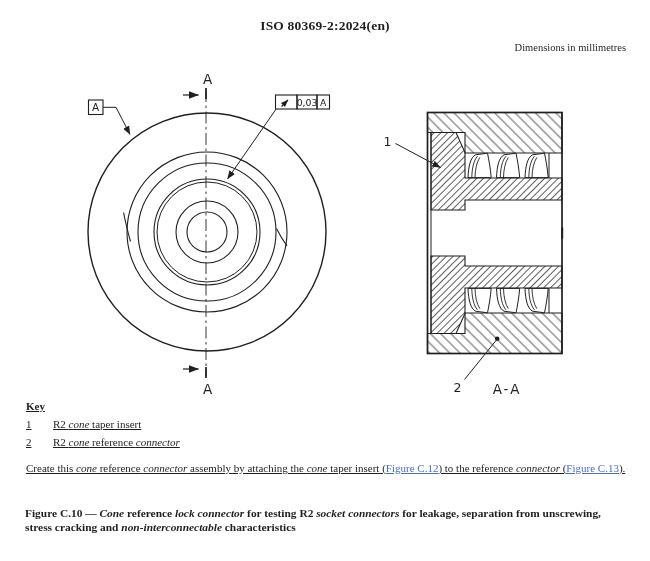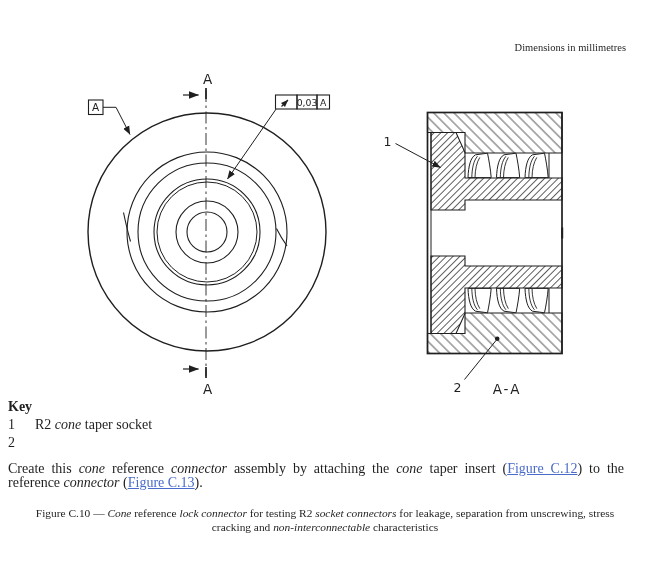--- a/index.html
+++ b/index.html
@@ -3,35 +3,36 @@
 <meta charset="utf-8">
 <style>
   html,body{margin:0;padding:0;background:#ffffff;}
   .page{position:relative;width:650px;height:561px;background:#fff;overflow:hidden;
         font-family:"Liberation Serif", serif;color:#1f1f1f;}
   .doc-title{position:absolute;top:18px;left:0;width:650px;text-align:center;
         font-weight:bold;font-size:13.5px;letter-spacing:.2px;}
   .dim-note{position:absolute;top:42px;right:24px;font-size:10.5px;}
   svg.drawing{position:absolute;top:0;left:0;}
   svg text{font-family:"DejaVu Sans", sans-serif;fill:#1f1f1f;}
-  .key-block{position:absolute;left:8px;top:400px;width:616px;font-size:14px;line-height:13.5px;}
+  .key-block{position:absolute;left:26px;top:400px;width:616px;font-size:11px;line-height:13.5px;text-decoration:underline;}
   .key-heading{font-weight:bold;margin-bottom:4px;}
   .key-row{display:flex;margin-bottom:4.5px;}
   .key-num{width:27px;flex:0 0 27px;}
   .key-note{margin-top:13px;text-align:justify;}
   .link{color:#4a6bc9;text-decoration:underline;cursor:pointer;}
   i{font-style:italic;}
-  .caption{position:absolute;left:25px;top:506px;width:600px;text-align:center;
-        font-weight:normal;font-size:11.4px;line-height:14px;}
+  .caption{position:absolute;left:25px;top:506px;width:600px;text-align:left;
+        font-weight:bold;font-size:11.4px;line-height:14px;}
 </style>
 </head>
 <body>
 
 <div class="page">
 
+  <div class="doc-title">ISO 80369-2:2024(en)</div>
   <div class="dim-note">Dimensions in millimetres</div>
 
   <svg class="drawing" width="650" height="400" viewBox="0 0 650 400">
     <defs>
       <pattern id="hatchBody" patternUnits="userSpaceOnUse" width="7.2" height="7.2" patternTransform="rotate(45)">
         <line x1="0" y1="3.6" x2="7.2" y2="3.6" stroke="#2a2a2a" stroke-width="0.75"></line>
       </pattern>
       <pattern id="hatchIns" patternUnits="userSpaceOnUse" width="4.8" height="4.8" patternTransform="rotate(-45)">
         <line x1="0" y1="2.4" x2="4.8" y2="2.4" stroke="#2a2a2a" stroke-width="0.75"></line>
       </pattern>
@@ -115,25 +116,26 @@
 
       <text x="507" y="394" font-size="13.5" text-anchor="middle" letter-spacing="2" stroke="none">A-A</text>
     </g>
   </svg>
 
   <div class="key-block">
     <div class="key-heading">Key</div>
 
     <div class="key-row">
       <span class="key-num">1</span>
-      <span><span>R2 </span><i>cone</i><span> taper socket</span><i></i><span></span></span>
+      <span><span>R2 </span><i>cone</i><span> taper insert</span><i></i><span></span></span>
     </div>
 
     <div class="key-row">
       <span class="key-num">2</span>
+      <span><span>R2 </span><i>cone</i><span> reference </span><i>connector</i><span></span></span>
     </div>
 
     <div class="key-note"><span>Create this </span><i>cone</i><span> reference </span><i>connector</i><span> assembly by attaching the </span><i>cone</i><span> taper insert (</span><a class="link">Figure C.12</a><span>) to the reference </span><i>connector</i><span> (</span><a class="link">Figure C.13</a><span>).</span></div>
   </div>
 
   <div class="caption"><span>Figure C.10 — </span><i>Cone</i><span> reference </span><i>lock connector</i><span> for testing R2 </span><i>socket connectors</i><span> for leakage, separation from unscrewing, stress cracking and </span><i>non-interconnectable</i><span> characteristics</span></div>
 
 </div>
 
 </body></html>

